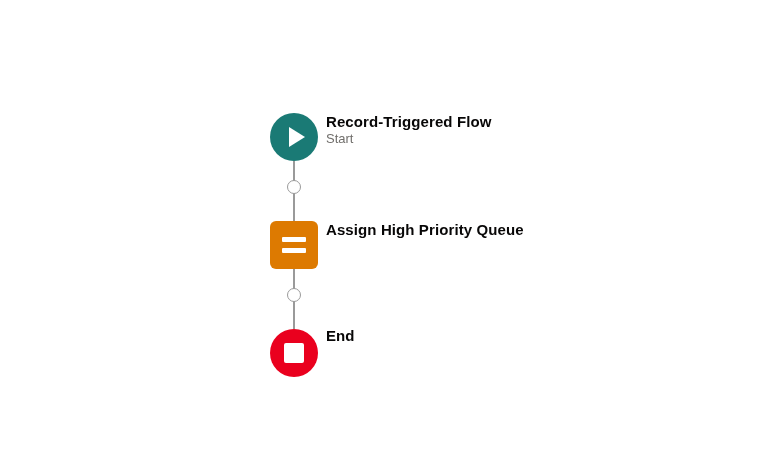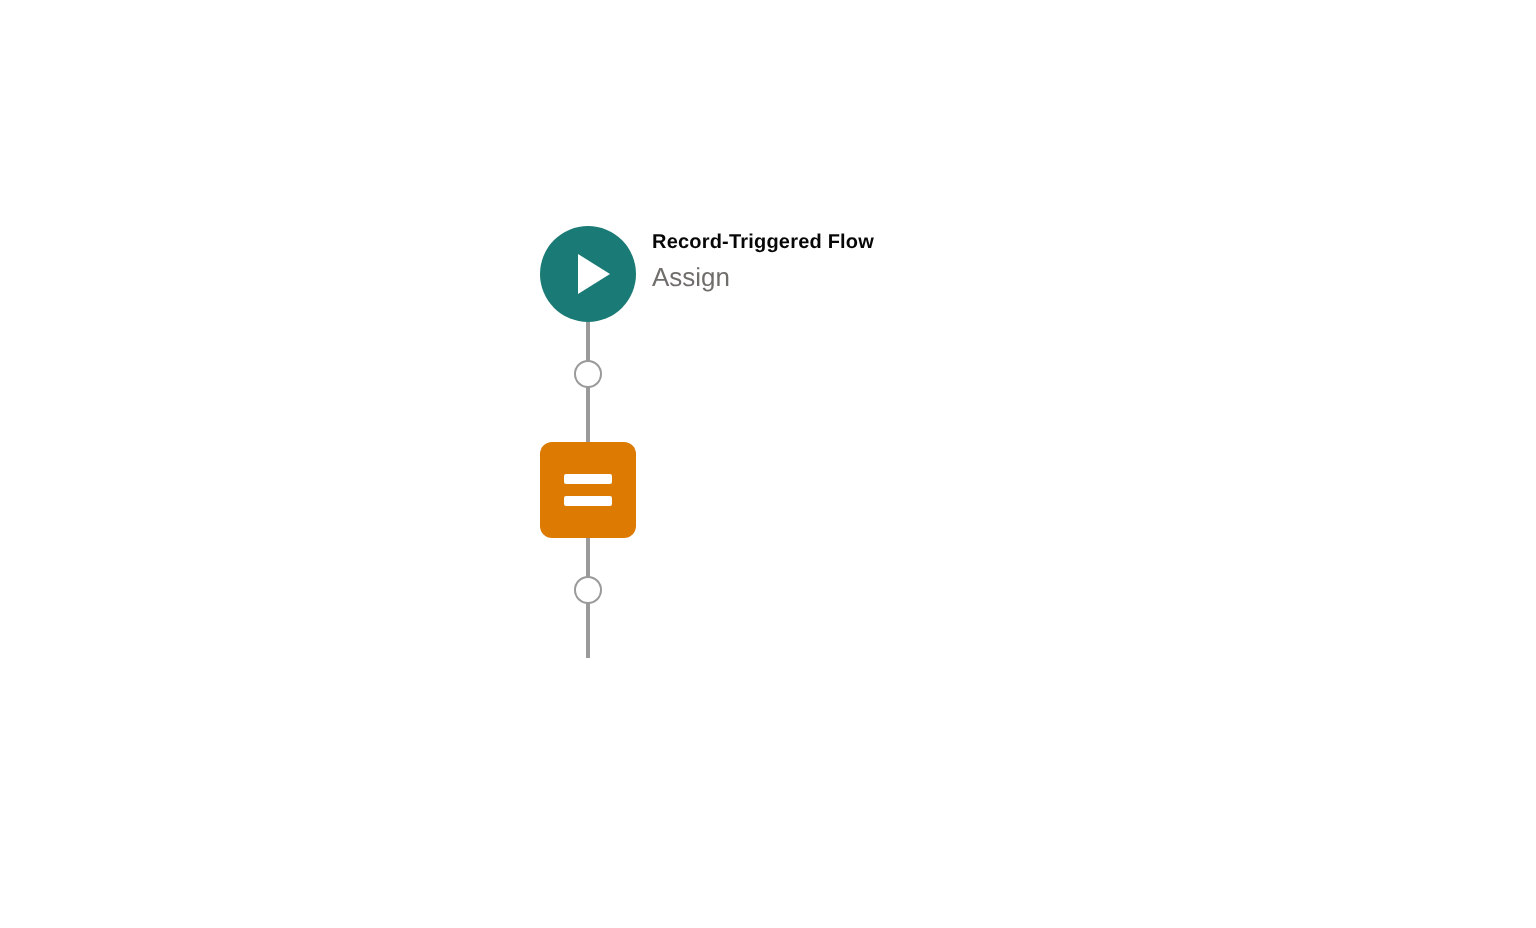--- a/index.html
+++ b/index.html
@@ -86,21 +86,21 @@
   .node-labels {
     position: absolute;
     left: 56px;
     top: 0;
     width: 260px;
     white-space: nowrap;
   }
   .node-labels.aligned-top { top: -2px; }
 
   .node-title {
-    font-size: 10px;
+    font-size: 15px;
     font-weight: bold;
     color: #080707;
     line-height: 17px;
     letter-spacing: 0.1px;
   }
   .node-subtitle {
     font-size: 13px;
     font-weight: normal;
     color: #706e6b;
     line-height: 17px;
@@ -138,40 +138,49 @@
 <div id="flow-canvas">
 
   <div class="flow-column">
 
     <div class="node-row">
       <div class="node-shape circle" style="background:#1a7a75;">
         <div class="icon-play"></div>
       </div>
       <div class="node-labels">
         <div class="node-title">Record-Triggered Flow</div>
-        <div class="node-subtitle">Assign</div>
+        <div class="node-subtitle">Start</div>
       </div>
     </div>
 
     <div class="connector">
       <div class="connector-line"></div>
       <div class="connector-add"></div>
     </div>
 
     <div class="node-row">
       <div class="node-shape rounded-square" style="background:#dd7a01;">
         <div class="icon-equals">
           <span></span>
           <span></span>
         </div>
       </div>
       <div class="node-labels">
+        <div class="node-title">Assign High Priority Queue</div>
       </div>
     </div>
 
     <div class="connector">
       <div class="connector-line"></div>
       <div class="connector-add"></div>
     </div>
 
+    <div class="node-row">
+      <div class="node-shape circle" style="background:#ea001e;">
+        <div class="icon-stop"></div>
+      </div>
+      <div class="node-labels aligned-top">
+        <div class="node-title">End</div>
+      </div>
+    </div>
 
   </div>
 </div>
 
 </body></html>

